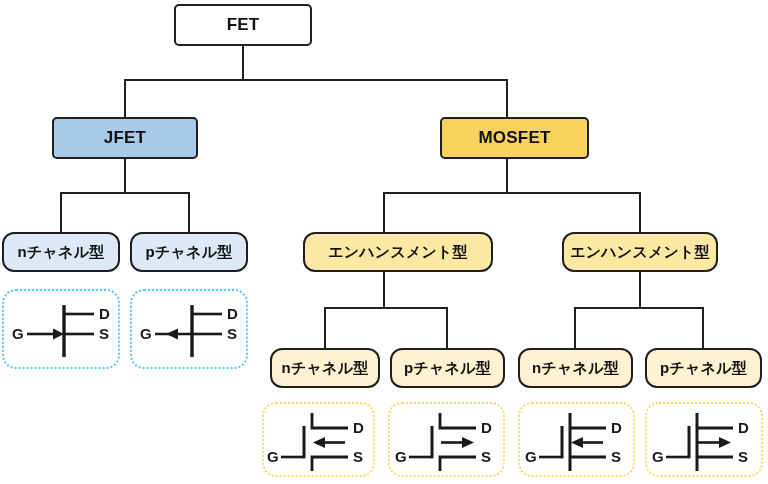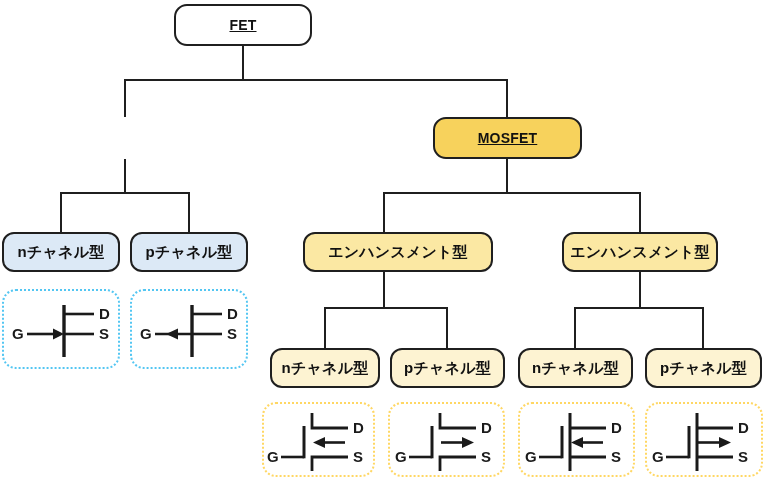--- a/index.html
+++ b/index.html
@@ -8,25 +8,25 @@
     font-family:"Liberation Sans","DejaVu Sans",sans-serif;
   }
   .connectors{position:absolute;left:0;top:0;pointer-events:none;}
   .node{
     position:absolute;box-sizing:border-box;
     border:2.2px solid var(--node_border,#1f1f1f);
     border-radius:12px;background:#fff;color:#111;
     display:flex;align-items:center;justify-content:center;
     font-weight:700;font-size:15px;letter-spacing:.2px;white-space:nowrap;
   }
-  .node--big{font-size:14px;border-radius:13px;text-decoration:underline;}
+  .node--big{font-size:17px;border-radius:5px;}
   .fill-fet{background:var(--fet_fill,#ffffff);}
   .fill-jfet{background:var(--jfet_fill,#a9c9e8);}
   .fill-jfet-child{background:var(--jfet_child_fill,#dce9f6);}
-  .fill-mosfet{background:var(--mosfet_fill,#f7d25c);}
+  .fill-mosfet{background:var(--mosfet_fill,#f7d25c);margin-left:7px;}
   .fill-mosfet-child{background:var(--mosfet_child_fill,#fbe8a3);}
   .fill-mosfet-leaf{background:var(--mosfet_leaf_fill,#fdf3d2);}
   .symbox{
     position:absolute;box-sizing:border-box;background:#fff;
     border:2.4px dotted var(--jfet_symbol_border,#53c6f2);
     border-radius:14px;
     display:flex;align-items:center;justify-content:center;
   }
   .symbox--mosfet{border-color:var(--mosfet_symbol_border,#ffd763);}
   .symbox svg{display:block;}
@@ -45,20 +45,21 @@
   <svg class="connectors" width="768" height="484" viewBox="0 0 768 484" aria-hidden="true">
     <path d="M243,46 V80 M125,117 V80 H507 V117
              M125,159 V193 M61,232 V193 H189 V232
              M507,159 V193 M384,232 V193 H640 V232
              M384,272 V308 M325,348 V308 H447 V348
              M640,272 V308 M575,348 V308 H703 V348" stroke="var(--connector,#1f1f1f)" stroke-width="2" fill="none"></path>
   </svg>
 
   <div class="node node--big fill-fet" style="left:174px;top:4px;width:138px;height:42px">FET</div>
 
+  <div class="node node--big fill-jfet" style="left:52px;top:117px;width:146px;height:42px">JFET</div>
   <div class="node node--big fill-mosfet" style="left:433px;top:117px;width:149px;height:42px">MOSFET</div>
 
   <div class="node fill-jfet-child" style="left:2px;top:232px;width:118px;height:40px">nチャネル型</div>
   <div class="node fill-jfet-child" style="left:130px;top:232px;width:118px;height:40px">pチャネル型</div>
 
   <div class="node fill-mosfet-child" style="left:303px;top:232px;width:190px;height:40px">エンハンスメント型</div>
   <div class="node fill-mosfet-child" style="left:562px;top:232px;width:156px;height:40px">エンハンスメント型</div>
 
   <div class="node fill-mosfet-leaf" style="left:270px;top:348px;width:110px;height:40px">nチャネル型</div>
   <div class="node fill-mosfet-leaf" style="left:390px;top:348px;width:115px;height:40px">pチャネル型</div>

